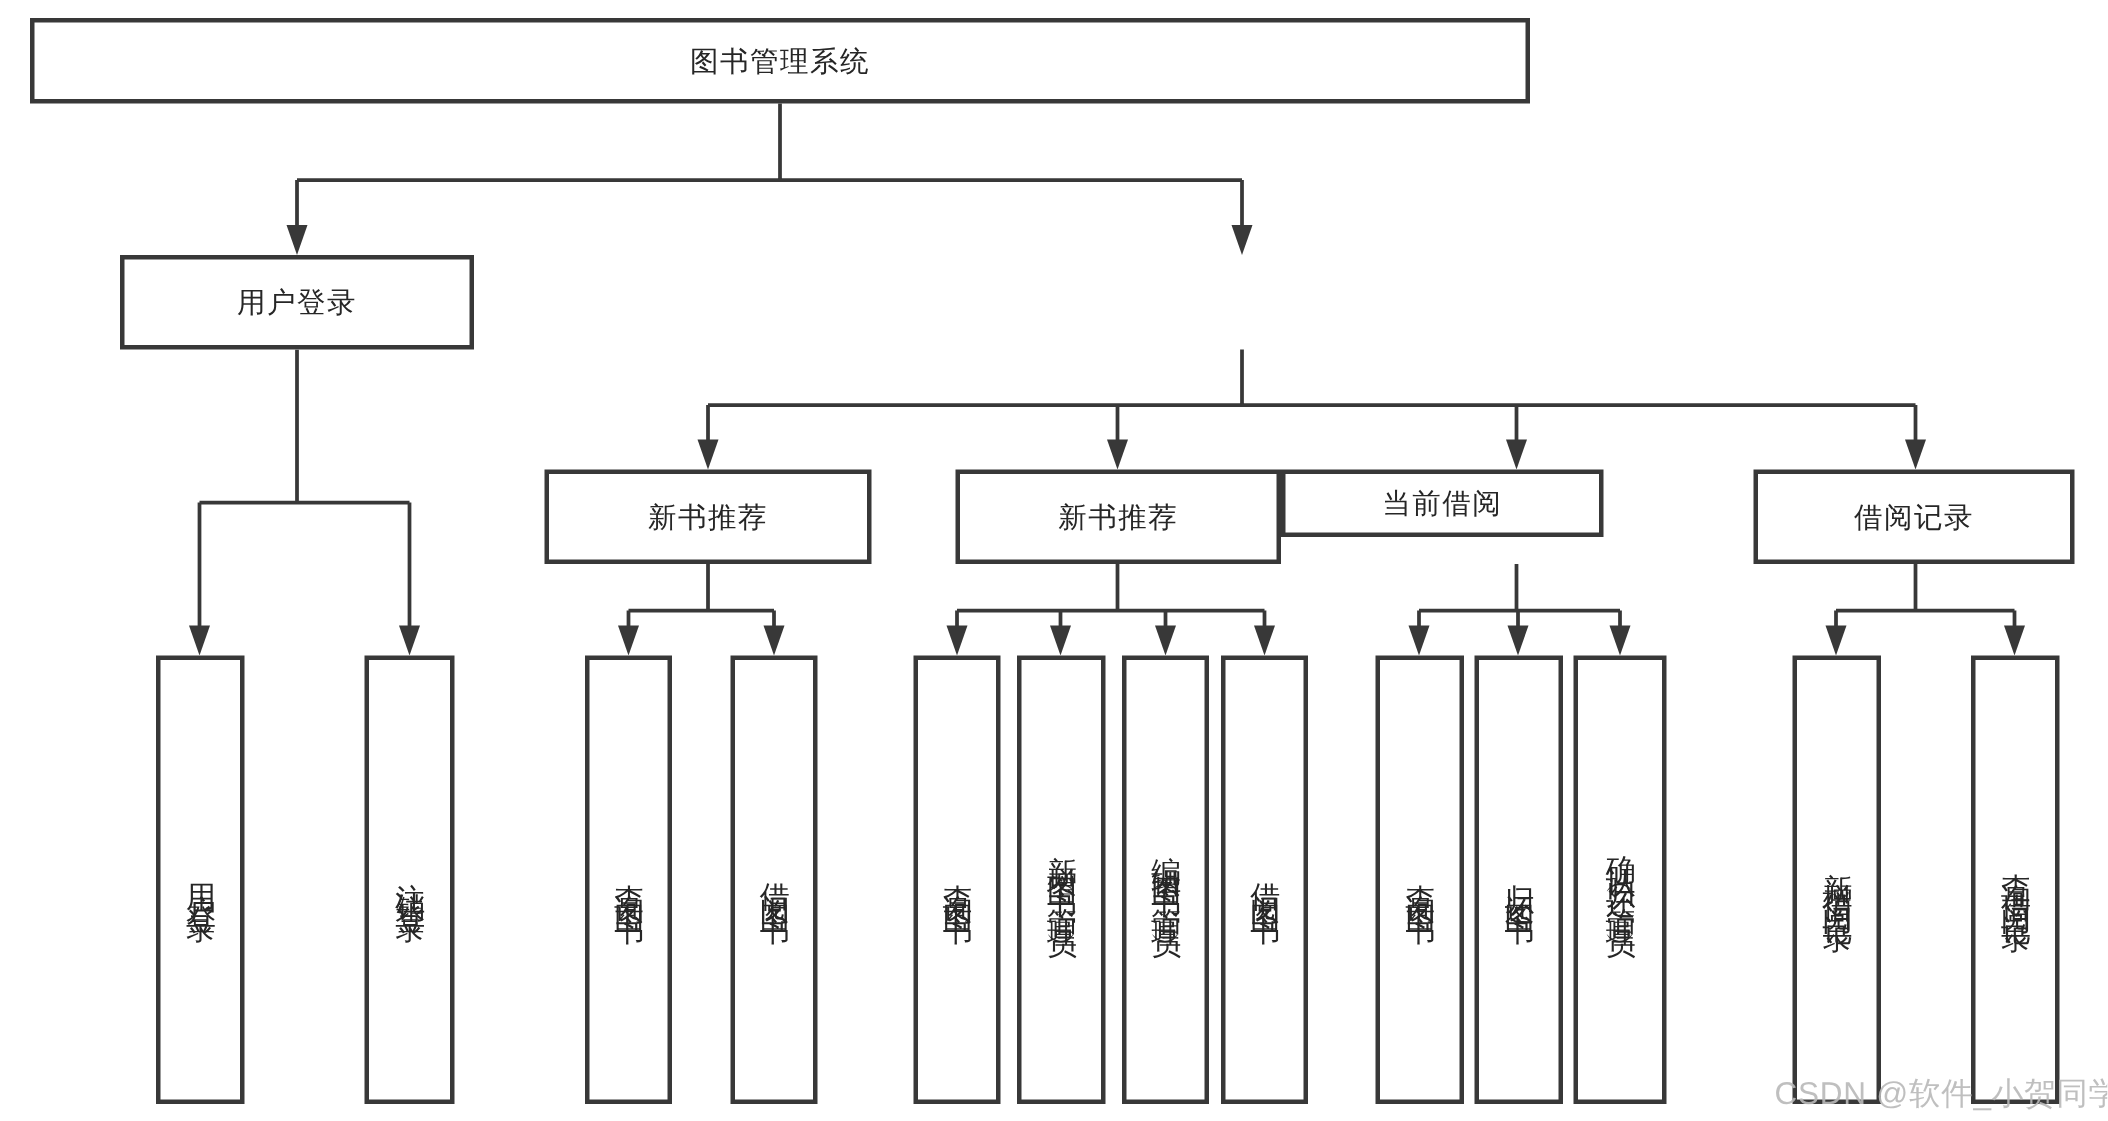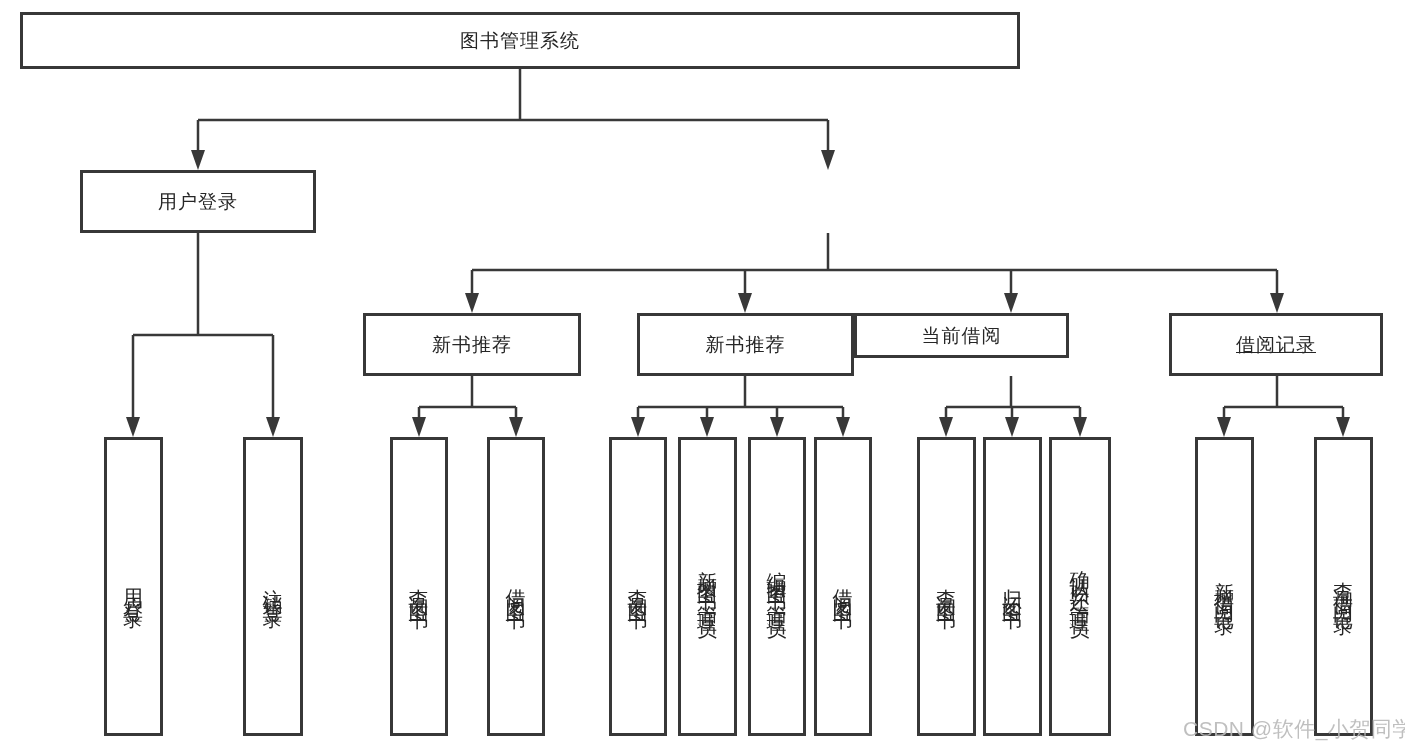--- a/index.html
+++ b/index.html
@@ -47,21 +47,21 @@
     white-space: nowrap;
     color: var(--text);
   }
   
   .n-root   { left: 20px;   top: 12px;  width: 1000px; height: 57px; }
   .n-l2-0   { left: 80px;   top: 170px; width: 236px;  height: 63px; }
   .n-l2-1   { left: 710px;  top: 170px; width: 236px;  height: 63px; }
   .n-l3-0   { left: 363px;  top: 313px; width: 218px;  height: 63px; }
   .n-l3-1   { left: 637px;  top: 313px; width: 217px;  height: 63px; }
   .n-l3-2   { left: 854px;  top: 313px; width: 215px;  height: 45px; }
-  .n-l3-3   { left: 1169px; top: 313px; width: 214px;  height: 63px; text-decoration: underline; }
+  .n-l3-3   { left: 1169px; top: 313px; width: 214px;  height: 63px; }
   .leaf     { top: 437px; height: 299px; }
   .n-lf-0   { left: 104px;  width: 59px; }
   .n-lf-1   { left: 243px;  width: 60px; }
   .n-lf-2   { left: 390px;  width: 58px; }
   .n-lf-3   { left: 487px;  width: 58px; }
   .n-lf-4   { left: 609px;  width: 58px; }
   .n-lf-5   { left: 678px;  width: 59px; }
   .n-lf-6   { left: 748px;  width: 58px; }
   .n-lf-7   { left: 814px;  width: 58px; }
   .n-lf-8   { left: 917px;  width: 59px; }

